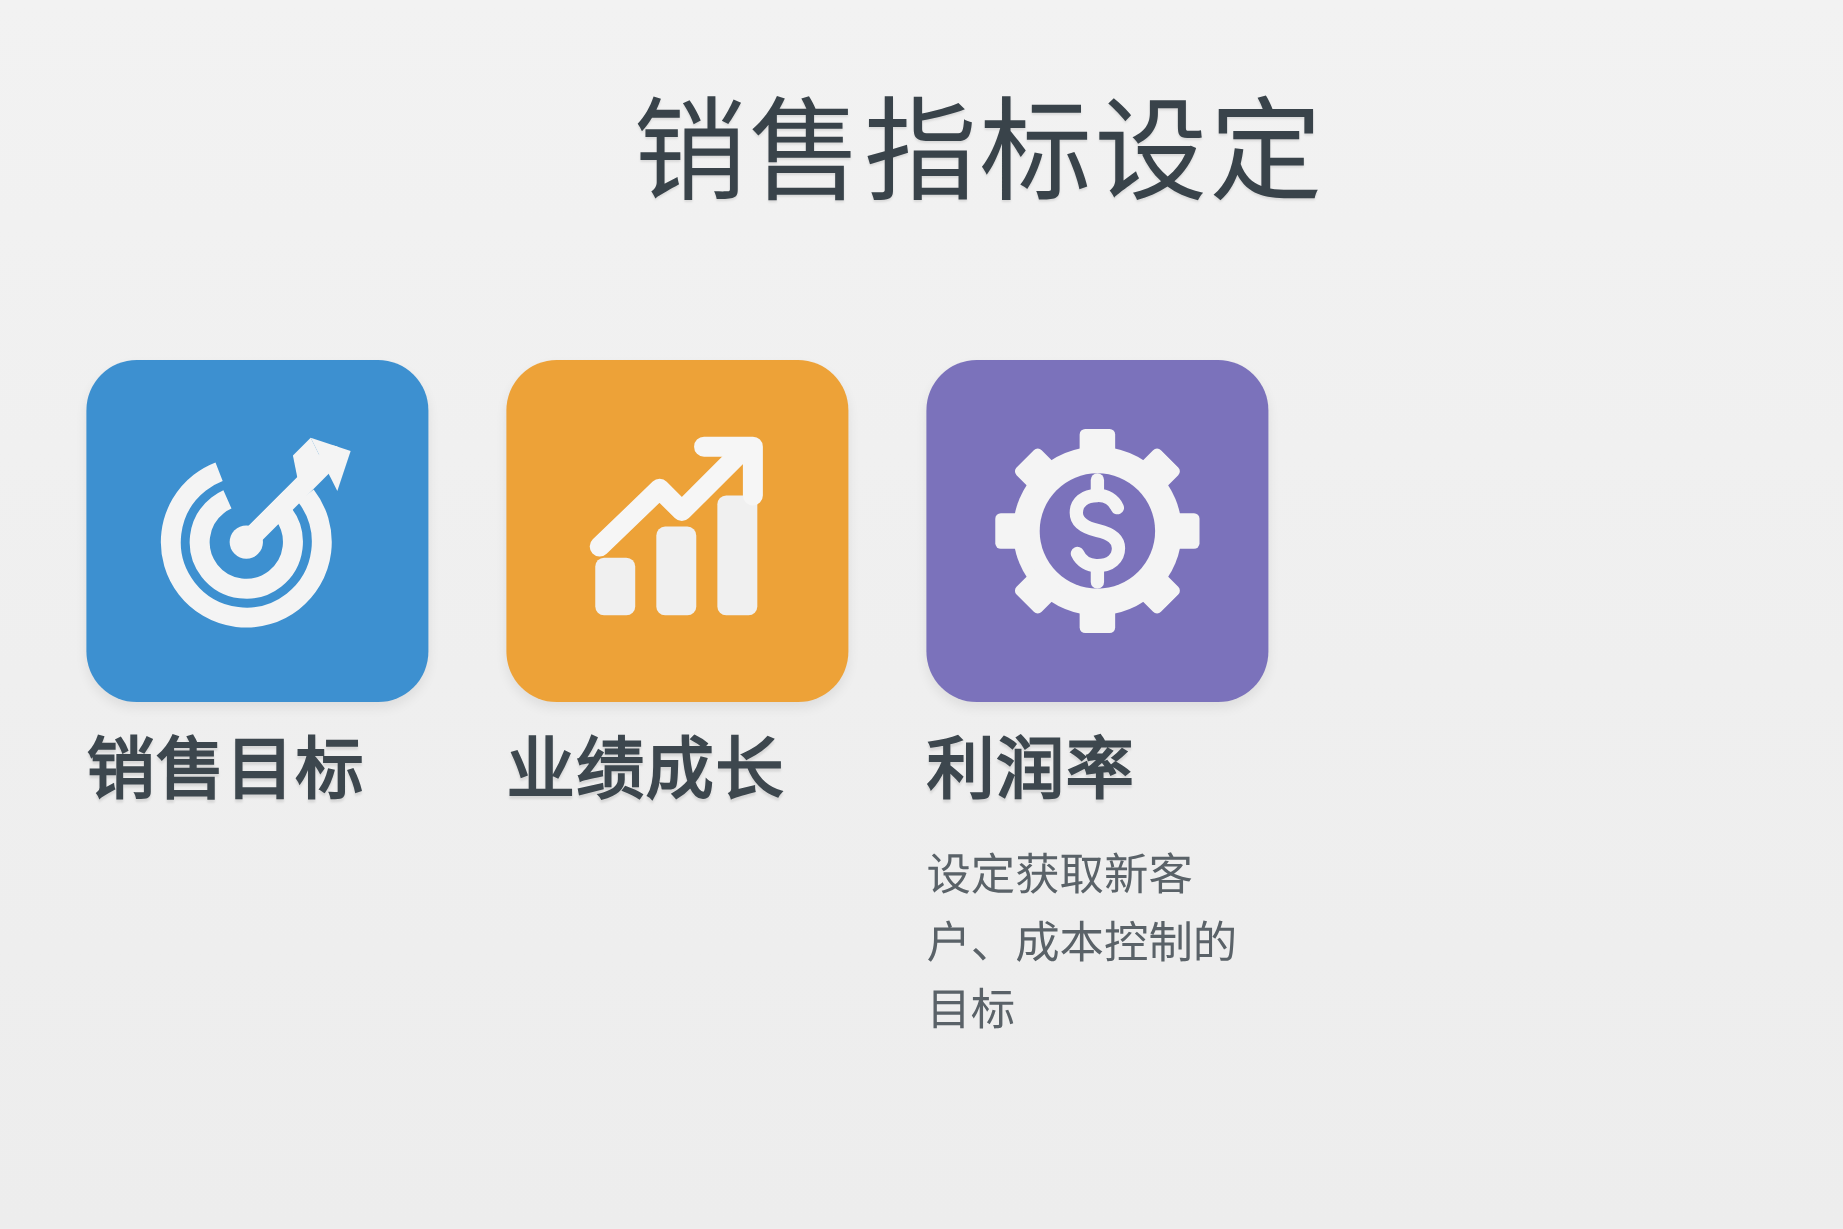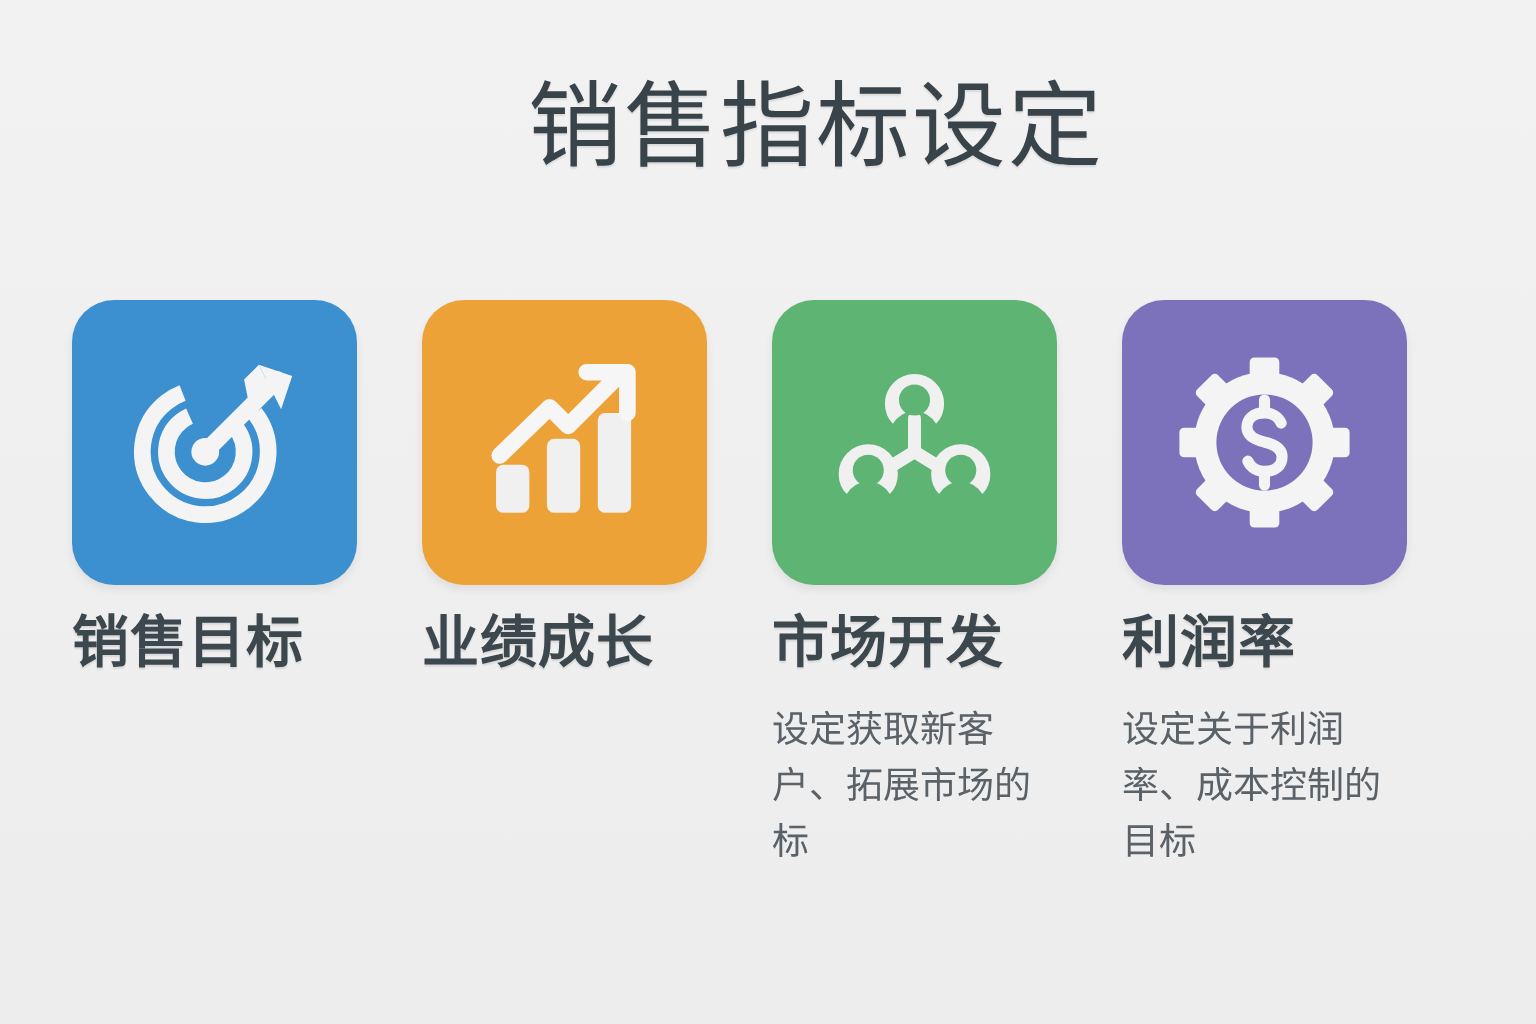--- a/index.html
+++ b/index.html
@@ -118,49 +118,20 @@
             <rect x="40.5" y="48" width="18" height="40" rx="4" fill="#f0f0f0"></rect>
             <rect x="68" y="34" width="18" height="54" rx="4" fill="#f0f0f0"></rect>
             <path d="M15 57 L42 31 L52 41 L79 14" fill="none" stroke="#f6f6f6" stroke-width="9" stroke-linecap="round" stroke-linejoin="round"></path>
             <path d="M62 12 L84 12 L84 34" fill="none" stroke="#f6f6f6" stroke-width="9" stroke-linecap="round" stroke-linejoin="round"></path>
           </svg>
         </span>
       </div>
       <div class="card-heading">业绩成长</div>
     </div>
 
-    <div class="card">
-      <div class="tile" style="background:#5eb573;">
-        <span>
-          <svg width="185" height="185" viewBox="0 0 100 100" aria-hidden="true">
-            <path d="M50 37 L50 55 M50 55 L29 68 M50 55 L71 68" fill="none" stroke="#f0f0f0" stroke-width="7" stroke-linecap="round" stroke-linejoin="round"></path>
-
-            <g fill="#f0f0f0">
-              <path d="M50 13 a16 16 0 0 1 16 16 a16 16 0 0 1 -4.3 10.9
-                       a13.5 13.5 0 0 0 -23.4 0 A16 16 0 0 1 34 29 a16 16 0 0 1 16 -16 Z"></path>
-              <circle cx="50" cy="27" r="8.4" fill="#5eb573"></circle>
-            </g>
-
-            <g fill="#f0f0f0" transform="translate(-25,38)">
-              <path d="M50 13 a16 16 0 0 1 16 16 a16 16 0 0 1 -4.3 10.9
-                       a13.5 13.5 0 0 0 -23.4 0 A16 16 0 0 1 34 29 a16 16 0 0 1 16 -16 Z"></path>
-              <circle cx="50" cy="27" r="8.4" fill="#5eb573"></circle>
-            </g>
-
-            <g fill="#f0f0f0" transform="translate(25,38)">
-              <path d="M50 13 a16 16 0 0 1 16 16 a16 16 0 0 1 -4.3 10.9
-                       a13.5 13.5 0 0 0 -23.4 0 A16 16 0 0 1 34 29 a16 16 0 0 1 16 -16 Z"></path>
-              <circle cx="50" cy="27" r="8.4" fill="#5eb573"></circle>
-            </g>
-          </svg>
-        </span>
-      </div>
-      <div class="card-heading">市场开发</div>
-      <div class="card-desc">设定获取新客户、拓展市场的标</div>
-    </div>
 
     <div class="card">
       <div class="tile" style="background:#7b72bb;">
         <span>
           <svg width="185" height="185" viewBox="0 0 100 100" aria-hidden="true">
             <g fill="#f4f4f4">
               <circle cx="50" cy="50" r="38"></circle>
               <g>
                 <rect x="42" y="4" width="16" height="16" rx="2.5"></rect>
                 <rect x="42" y="80" width="16" height="16" rx="2.5"></rect>
@@ -177,17 +148,17 @@
               <path d="M59 39.5 a9.5 9.5 0 0 0 -9 -5.5 c-6 0 -9.5 3.3 -9.5 7.8
                        c0 4.4 3.6 6.6 9.5 8 c6 1.4 9.5 3.6 9.5 8 c0 4.5 -3.5 7.8 -9.5 7.8
                        a9.5 9.5 0 0 1 -9 -5.5"></path>
               <path d="M50 27 L50 33"></path>
               <path d="M50 67 L50 73"></path>
             </g>
           </svg>
         </span>
       </div>
       <div class="card-heading">利润率</div>
-      <div class="card-desc">设定关于利润率、成本控制的目标</div>
+      <div class="card-desc">设定获取新客户、成本控制的目标</div>
     </div>
 
   </div>
 </div>
 
 </body></html>

